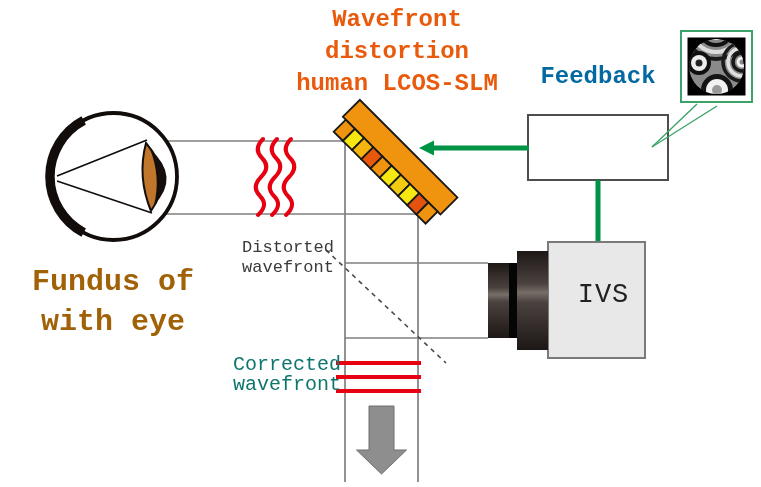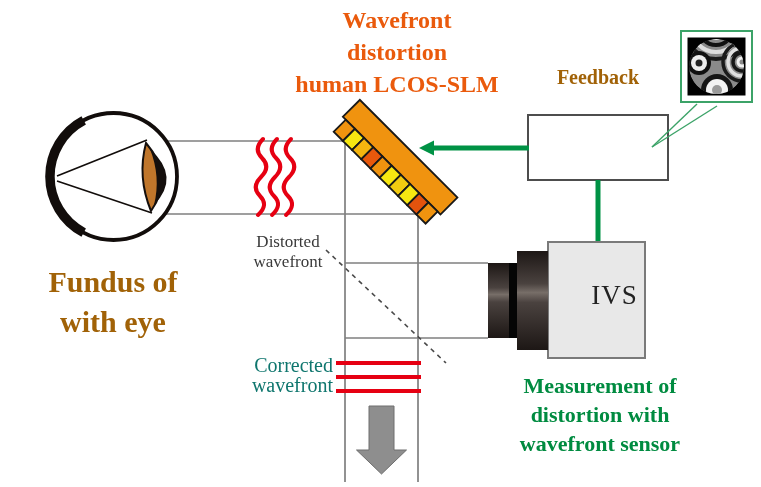--- a/index.html
+++ b/index.html
@@ -1,26 +1,26 @@
 <!DOCTYPE html>
 <html><head>
 <meta charset="utf-8">
 <style>
   html,body{margin:0;padding:0;background:#ffffff;}
   #canvas{position:relative;width:761px;height:487px;background:#ffffff;overflow:hidden;
-          font-family:Liberation Serif, serif;}
+          font-family:Liberation Mono, monospace;}
   #diagram-svg{position:absolute;left:0;top:0;}
   .lbl{position:absolute;text-align:center;white-space:nowrap;}
   .lbl div{white-space:nowrap;}
   #slm-title{left:283px;top:4px;width:228px;font-weight:bold;font-size:24px;line-height:32px;color:#EA5A0C;}
-  #feedback-label{left:510px;top:60px;width:176px;font-weight:bold;font-size:20px;line-height:34px;color:#a16207;text-align:center;}
+  #feedback-label{left:510px;top:60px;width:176px;font-weight:bold;font-size:24px;line-height:34px;color:#0369a1;text-align:center;}
   #fundus-label{left:15px;top:262px;width:196px;font-weight:bold;font-size:30px;line-height:40px;color:#a16207;}
-  #distorted-label{left:238px;top:232px;width:100px;font-size:17px;line-height:20px;color:#3a3a3a;}
+  #distorted-label{left:238px;top:238px;width:100px;font-size:17px;line-height:20px;color:#3a3a3a;}
   #corrected-label{left:233px;top:355px;width:100px;text-align:right;font-size:20px;line-height:20px;color:#0f766e;}
-  #ivs-label{left:548px;top:280px;width:111px;font-size:27px;color:#222222;letter-spacing:1px;margin-left:11px;}
+  #ivs-label{left:548px;top:280px;width:111px;font-size:27px;color:#222222;letter-spacing:1px;}
   #measurement-label{left:462px;top:371px;width:276px;font-weight:bold;font-size:22px;line-height:29px;color:#008B40;}
 </style>
 </head>
 <body>
 
 <div id="canvas">
 
   <svg id="diagram-svg" width="761" height="487" viewBox="0 0 761 487">
     <defs>
       <linearGradient id="barrelGrad" x1="0" y1="0" x2="0" y2="1">
@@ -147,19 +147,14 @@
     <div>wavefront</div>
   </div>
 
   <div id="corrected-label" class="lbl">
     <div>Corrected</div>
     <div>wavefront</div>
   </div>
 
   <div id="ivs-label" class="lbl">IVS</div>
 
-  <div id="measurement-label" class="lbl">
-    <div>Measurement of</div>
-    <div>distortion with</div>
-    <div>wavefront sensor</div>
-  </div>
 
 </div>
 
 </body></html>

